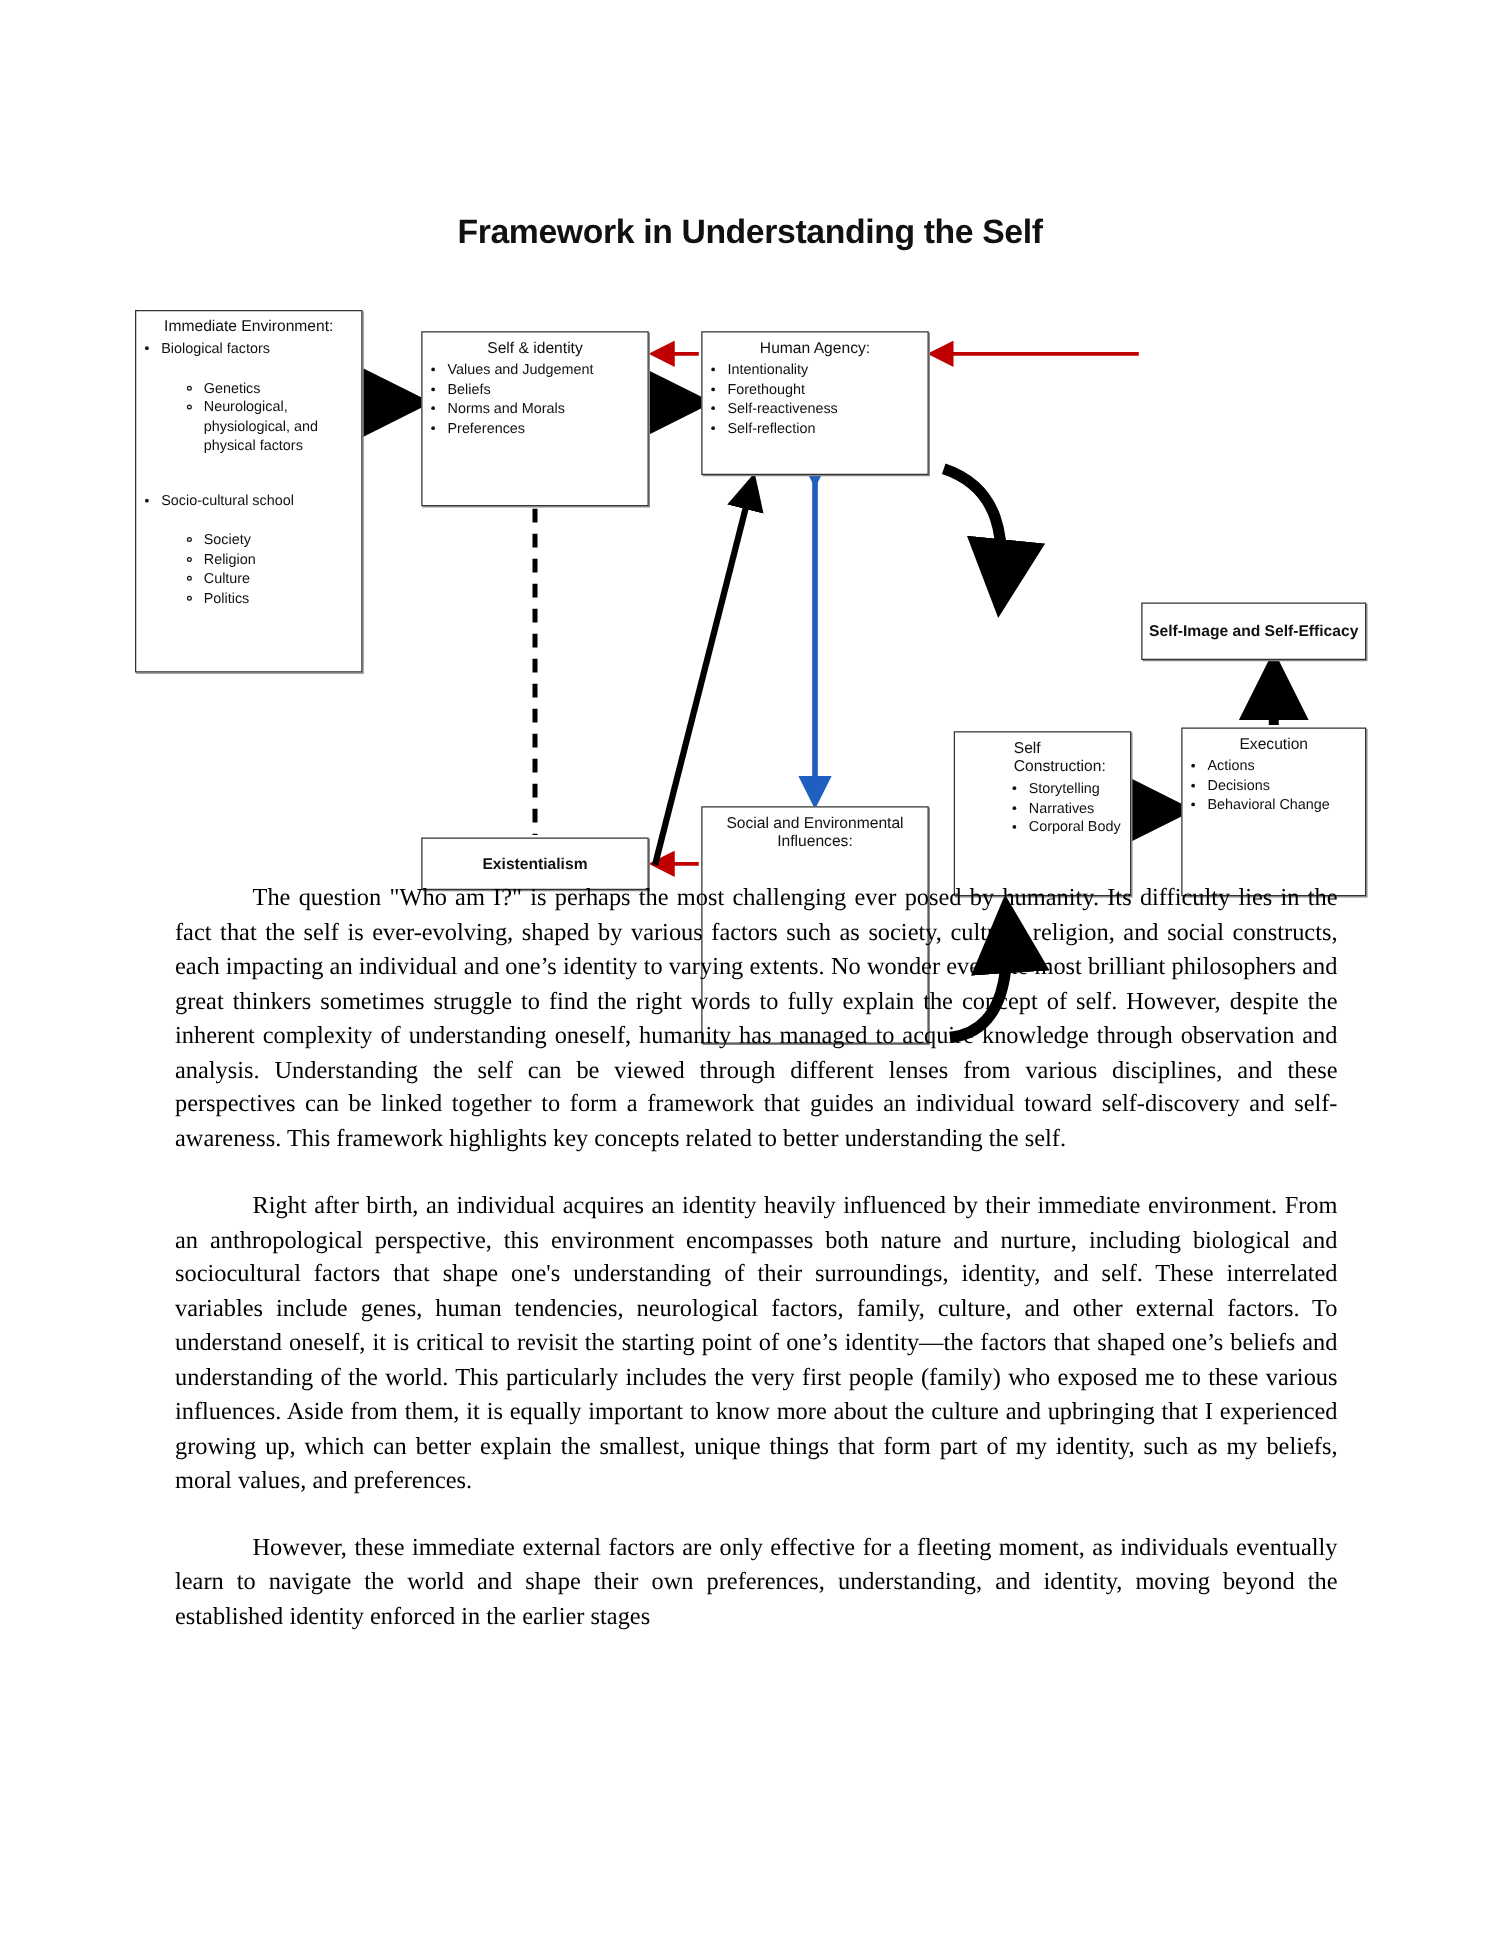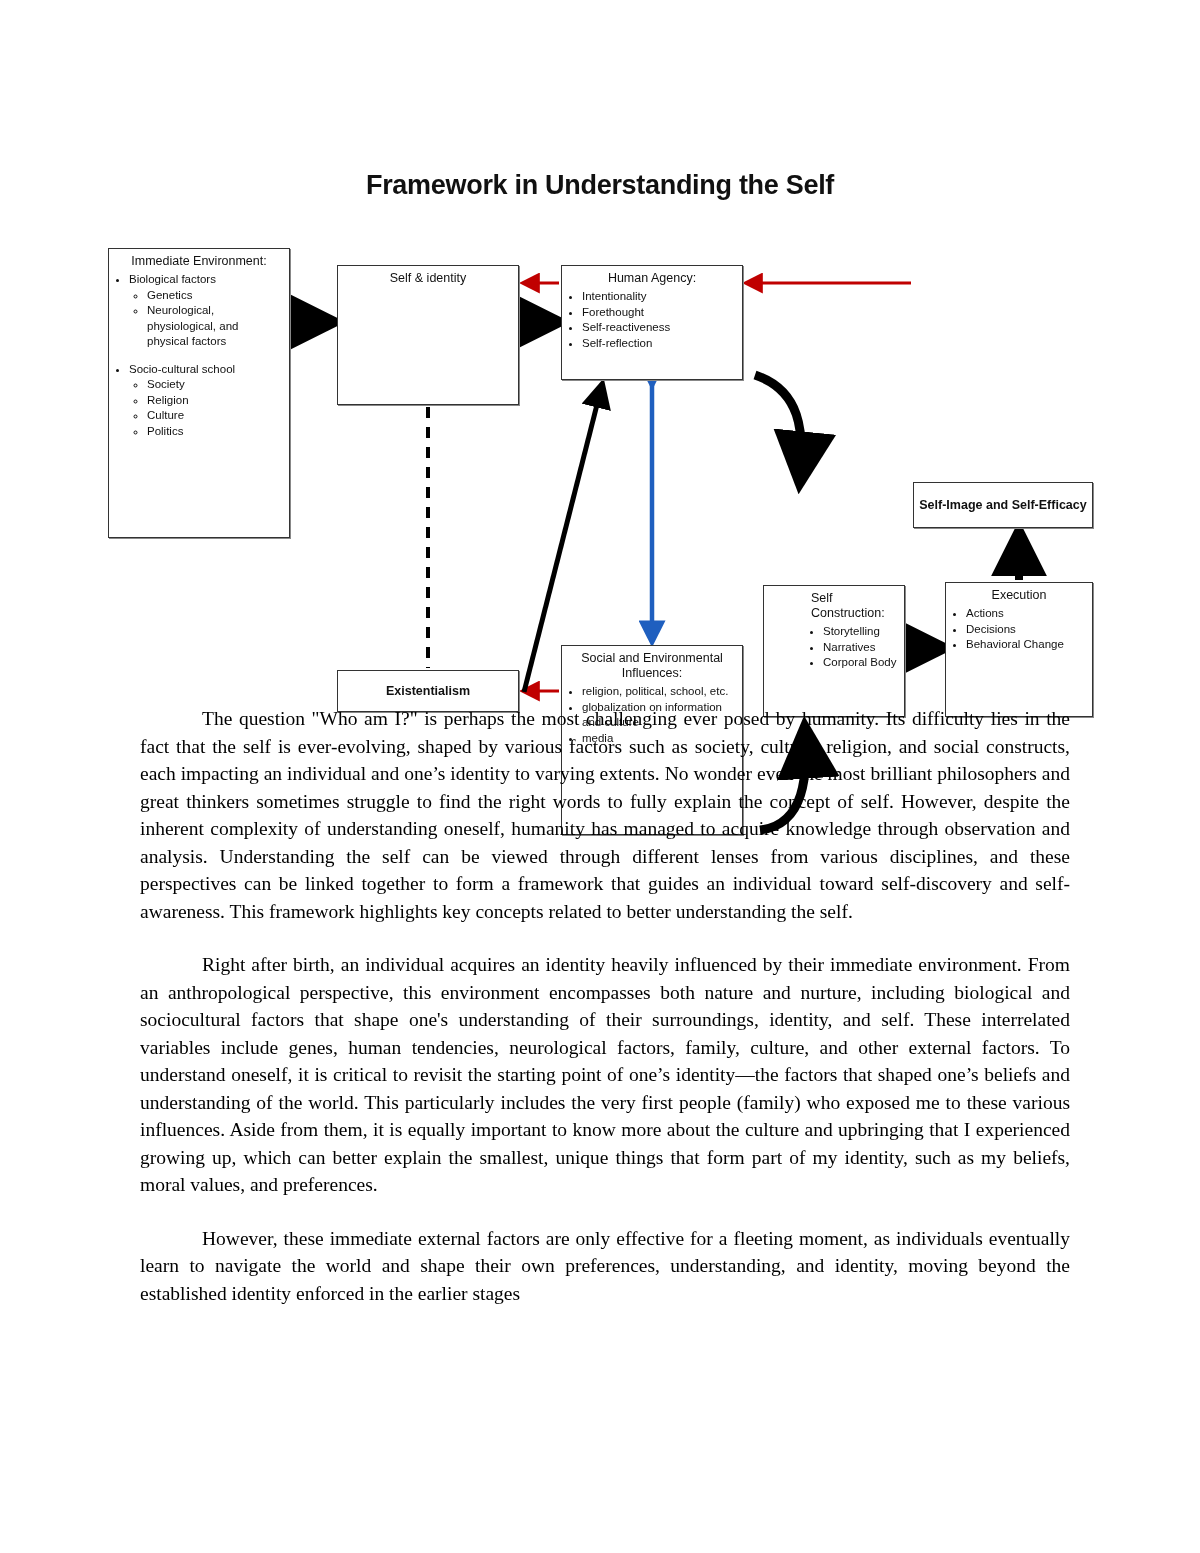--- a/index.html
+++ b/index.html
@@ -35,21 +35,21 @@
     color:#111111;
     box-shadow:1px 1px 0 #888;
   }
   .box .bhead {
     text-align:center; font-weight:normal; font-size:12.5px;
     line-height:15px; padding:5px 4px 2px 4px;
   }
   .box .bhead.left { text-align:left; padding-left:8px; }
   .box ul { margin:1px 0 0 0; padding:0 3px 0 20px; list-style:disc; }
   .box ul li { font-size:11.5px; line-height:15.5px; margin:0; padding:0; }
-  .box ul ul { list-style:circle; padding-left:18px; margin:0; }
+  .box ul ul { list-style:circle; padding-left:18px; margin:16px; }
   .box ul ul li { font-size:11.5px; line-height:15.5px; }
   .box .spacer { height:11px; }
   .box.center-only {
     display:flex; align-items:center; justify-content:center;
     text-align:right; font-weight:bold; font-size:12.5px; line-height:15px;
   }
 
   
   #box-immediate     { left:108px; top:18px;  width:182px; height:290px; }
   #box-selfidentity  { left:337px; top:35px;  width:182px; height:140px; }
@@ -144,43 +144,44 @@
           <li>Society</li>
           <li>Religion</li>
           <li>Culture</li>
           <li>Politics</li>
         </ul>
       </ul>
     </div>
 
     <div class="box" id="box-selfidentity">
       <div class="bhead">Self &amp; identity</div>
+      <ul>
+        <li>Values and Judgement</li>
+        <li>Beliefs</li>
+        <li>Norms and Morals</li>
+        <li>Preferences</li>
+      </ul>
     </div>
 
     <div class="box" id="box-humanagency">
       <div class="bhead">Human Agency:</div>
       <ul>
         <li>Intentionality</li>
         <li>Forethought</li>
         <li>Self-reactiveness</li>
         <li>Self-reflection</li>
       </ul>
     </div>
 
     <div class="box center-only" id="box-existentialism">
       <span>Existentialism</span>
     </div>
 
     <div class="box" id="box-social">
       <div class="bhead">Social and Environmental Influences:</div>
-      <ul>
-        <li>religion, political, school, etc.</li>
-        <li>globalization on information and culture</li>
-        <li>media</li>
-      </ul>
     </div>
 
     <div class="box" id="box-selfconstruct">
       <div class="bhead left">Self Construction:</div>
       <ul>
         <li>Storytelling</li>
         <li>Narratives</li>
         <li>Corporal Body</li>
       </ul>
     </div>

